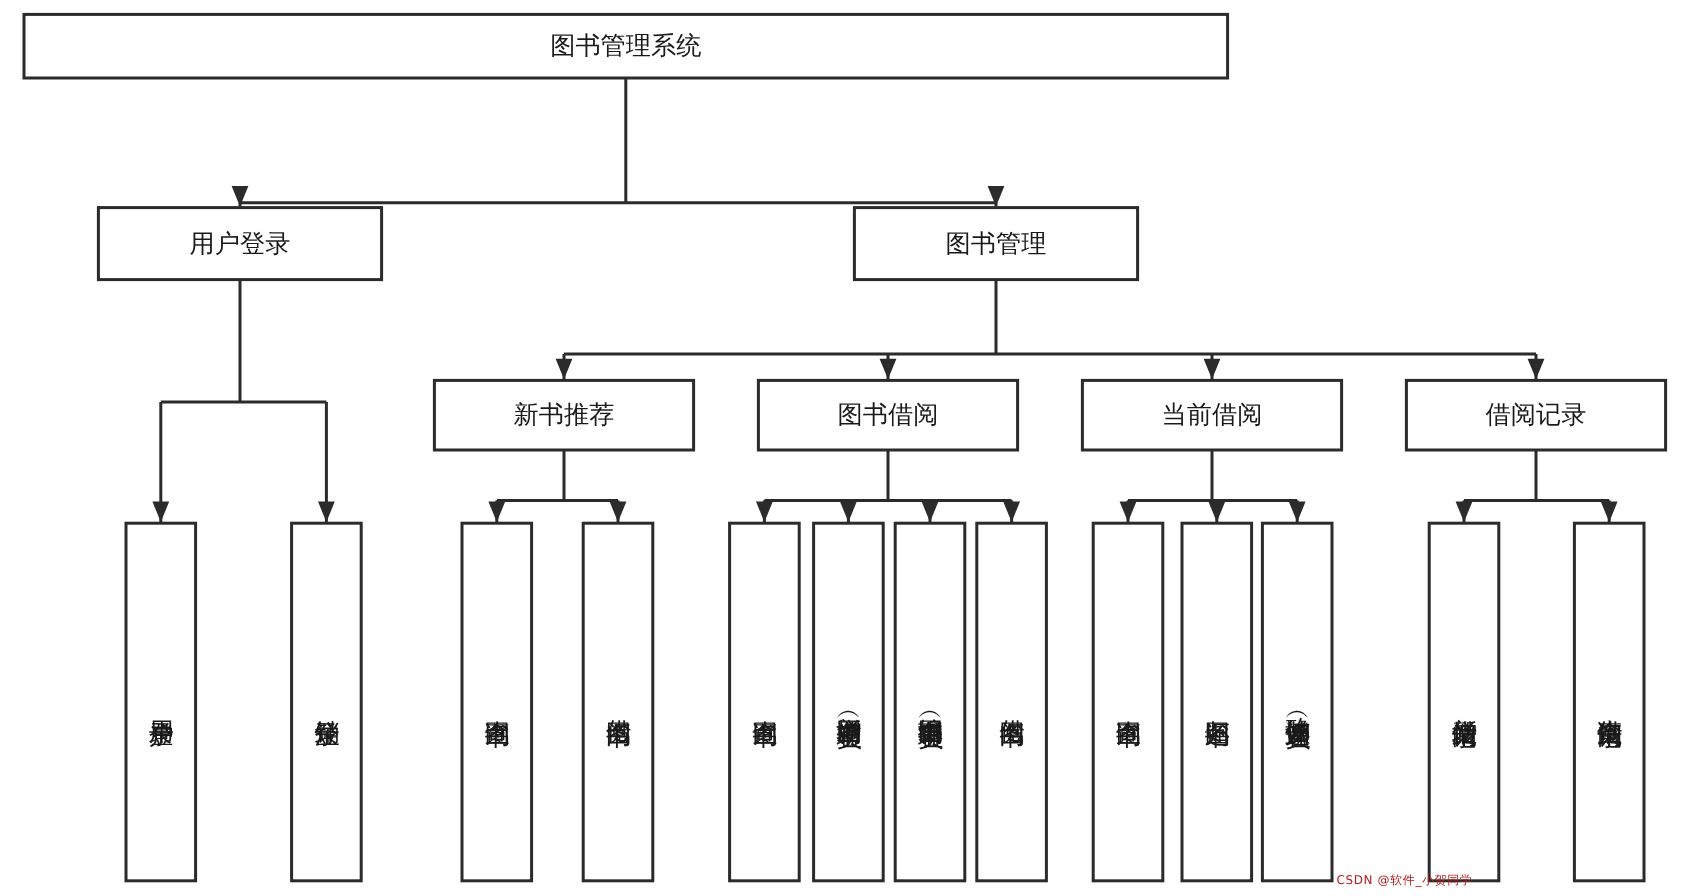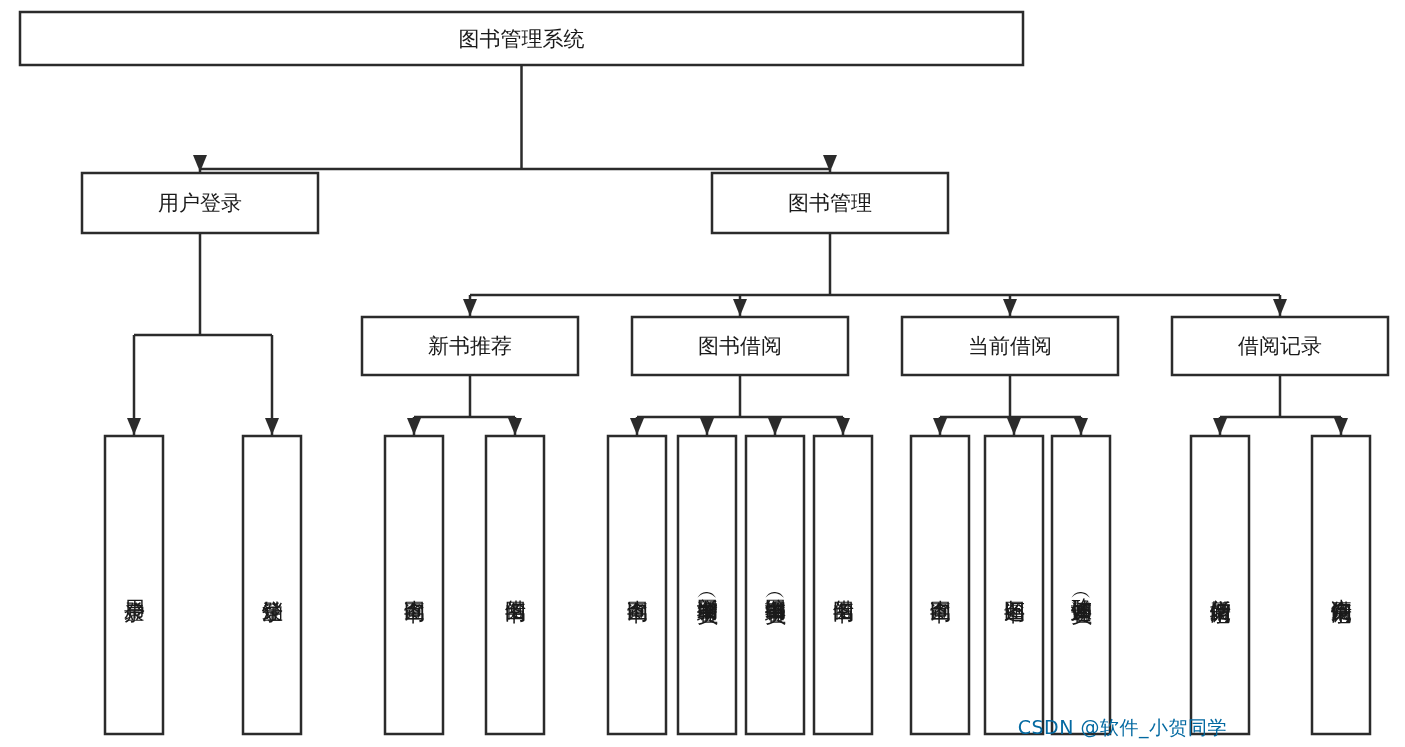--- a/index.html
+++ b/index.html
@@ -62,22 +62,22 @@
     letter-spacing: 1px;
     line-height: 1;
     white-space: nowrap;
     pointer-events: none;
   }
   .watermark {
     position: absolute;
     right: 8px;
     bottom: 6px;
     font-family: "DejaVu Sans", "Liberation Sans", sans-serif;
-    font-size: 19px;
-    color: #0369a1;
+    font-size: 10px;
+    color: #b91c1c;
     white-space: nowrap;
     letter-spacing: 0.5px;
   }
 </style>
 </head>
 <body>
 
 <div id="diagram-root">
 
   <svg class="flow" viewBox="0 0 1405 747" xmlns="http://www.w3.org/2000/svg">

